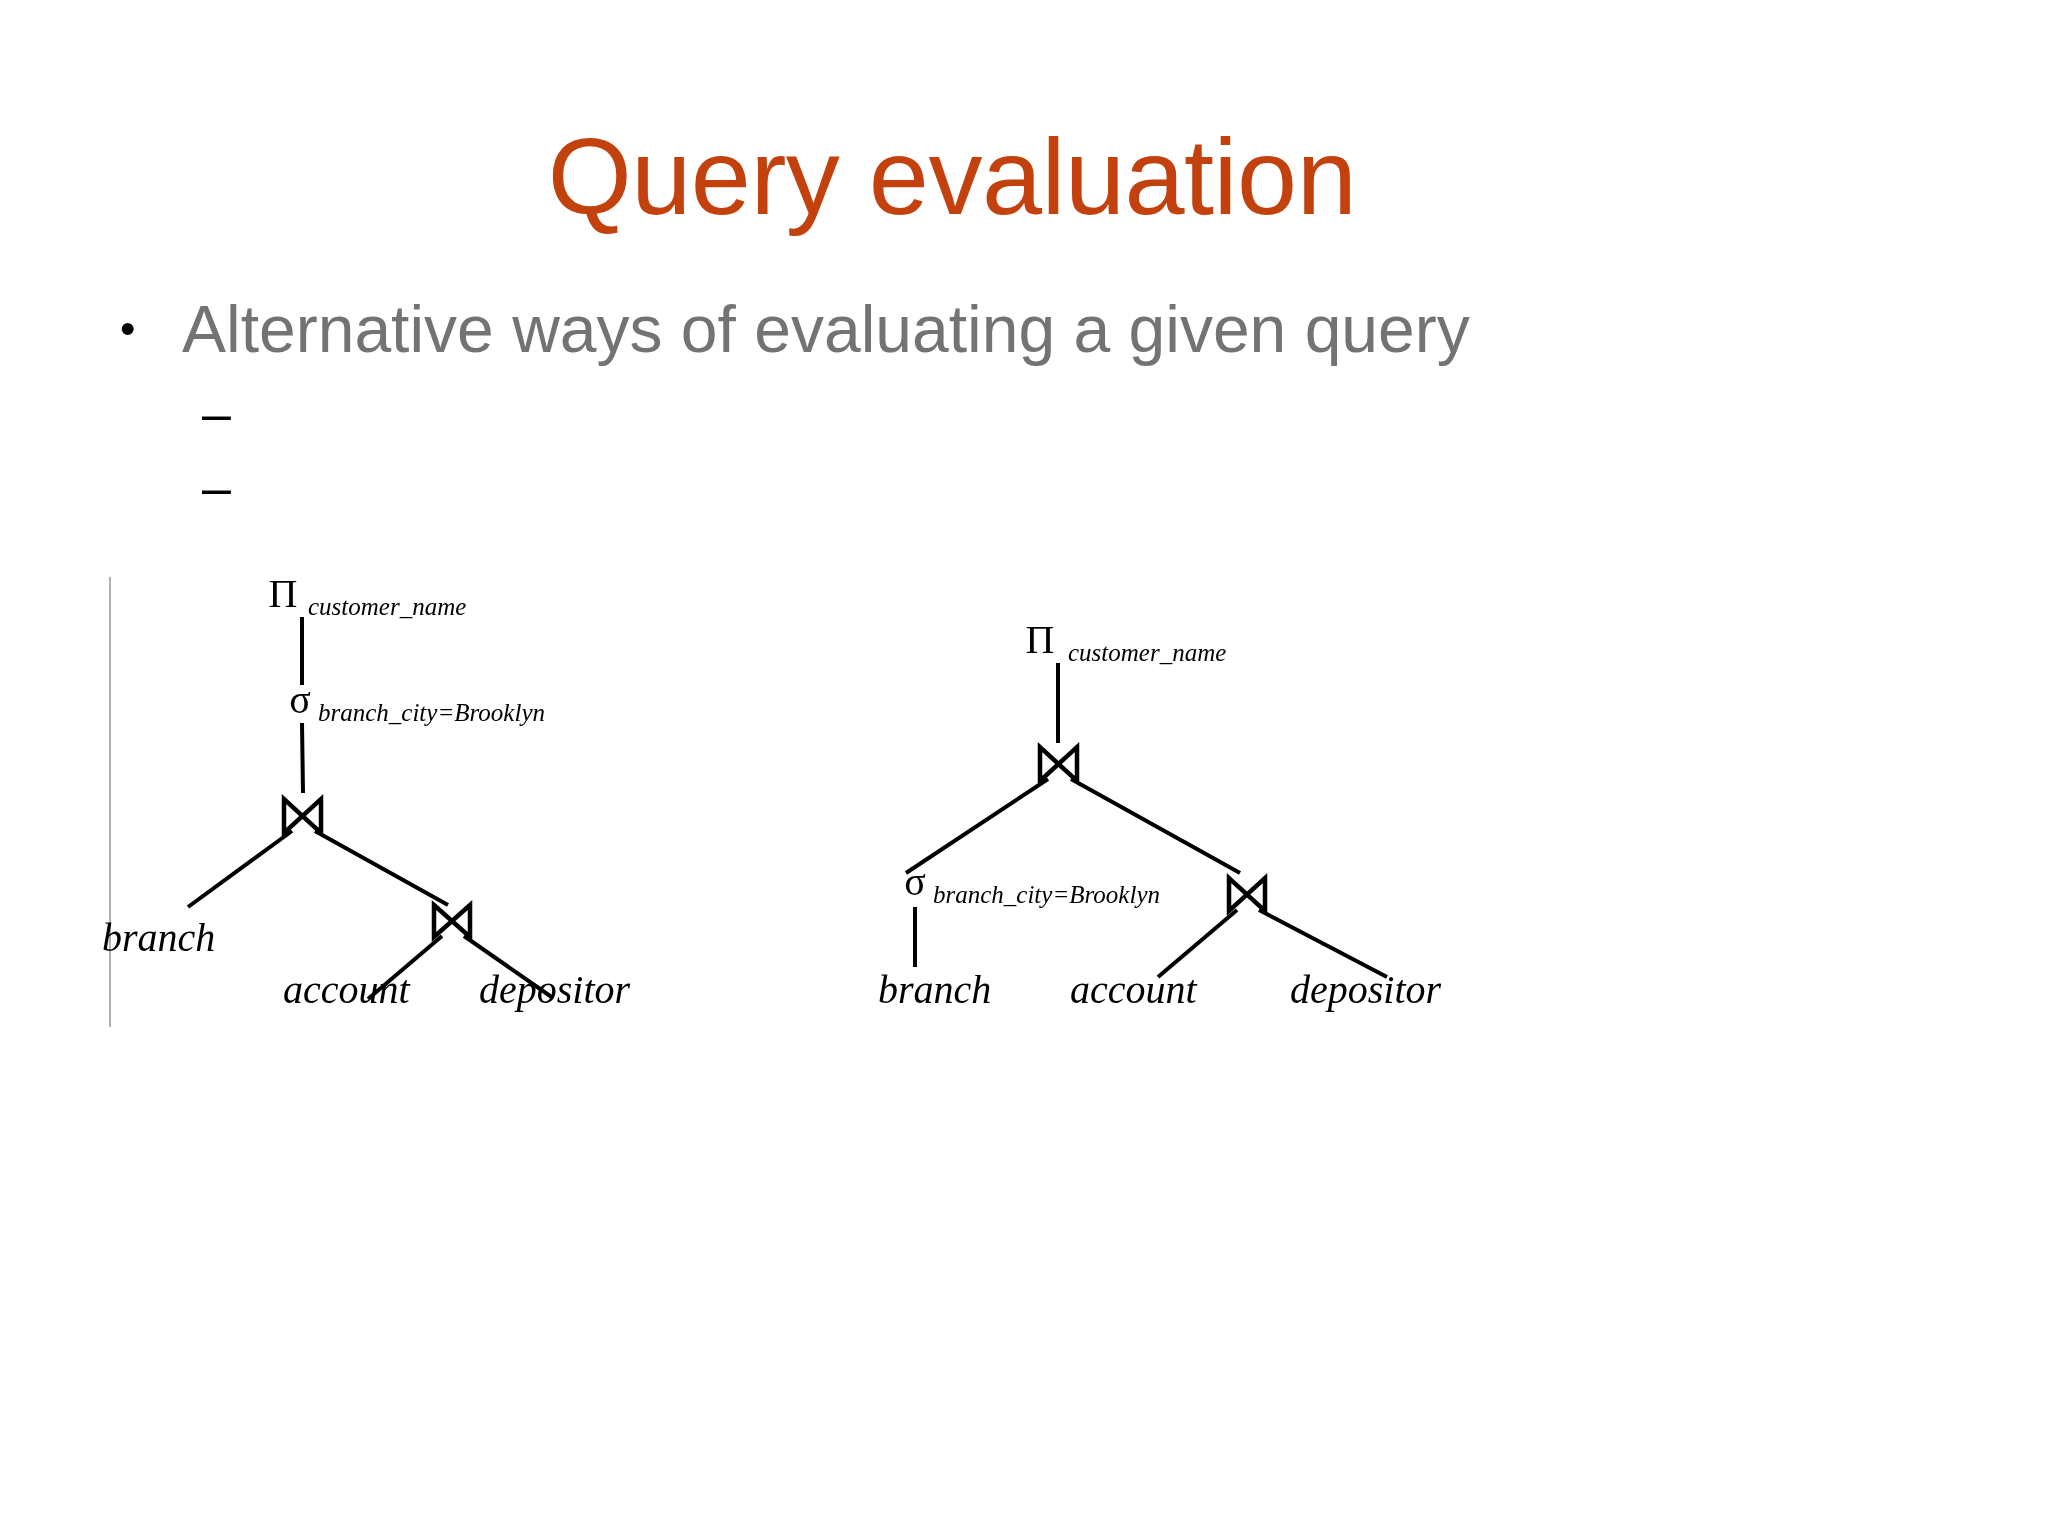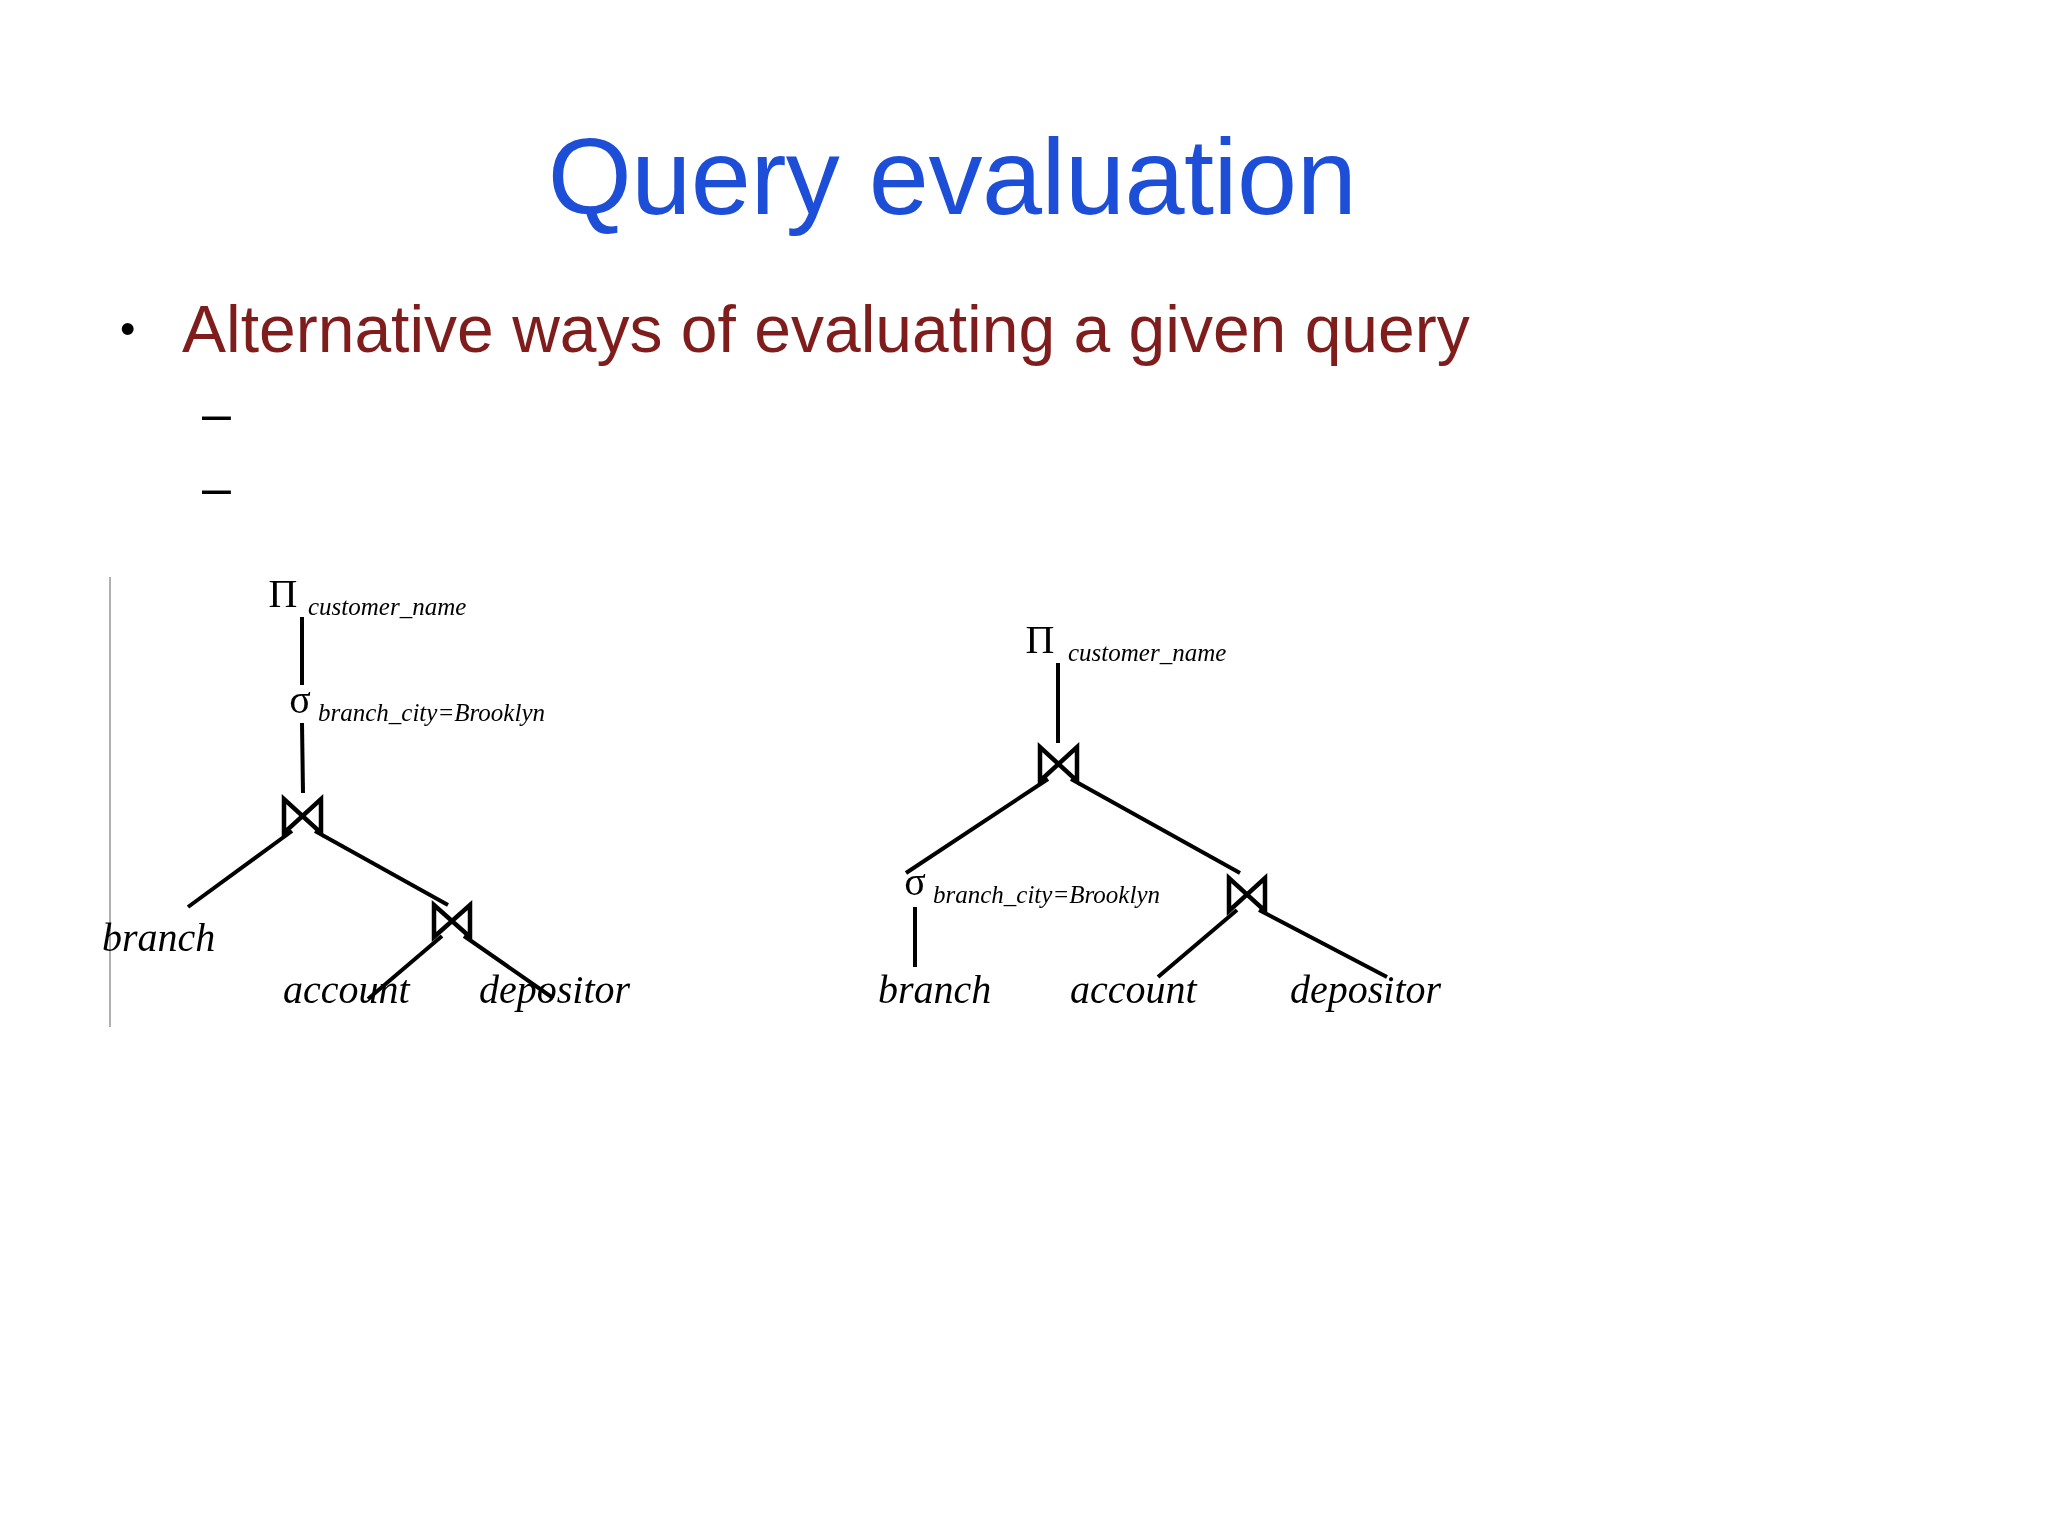--- a/index.html
+++ b/index.html
@@ -21,21 +21,21 @@
     position: absolute;
     left: 0;
     top: 120px;
     width: 1904px;
     text-align: center;
     font-family: "Liberation Sans", sans-serif;
     font-size: 108px;
     font-weight: 400;
     line-height: 1.05;
     letter-spacing: -0.5px;
-    color: #1d4ed8;
+    color: #c2410c;
     white-space: nowrap;
   }
 
   
   #bullet-list {
     position: absolute;
     left: 120px;
     top: 290px;
     width: 1800px;
   }
@@ -65,21 +65,21 @@
     text-align: left;
   }
   .level2 .bullet-marker {
     font-size: 52px;
     width: 52px;
     line-height: 70px;
     text-align: left;
   }
   .bullet-text {
     font-family: "Liberation Sans", sans-serif;
-    color: #7f1d1d;
+    color: #737373;
     flex: 0 0 auto;
   }
   .level1 .bullet-text {
     font-size: 66px;
     line-height: 78px;
   }
   .level2 .bullet-text {
     font-size: 58px;
     line-height: 70px;
   }

